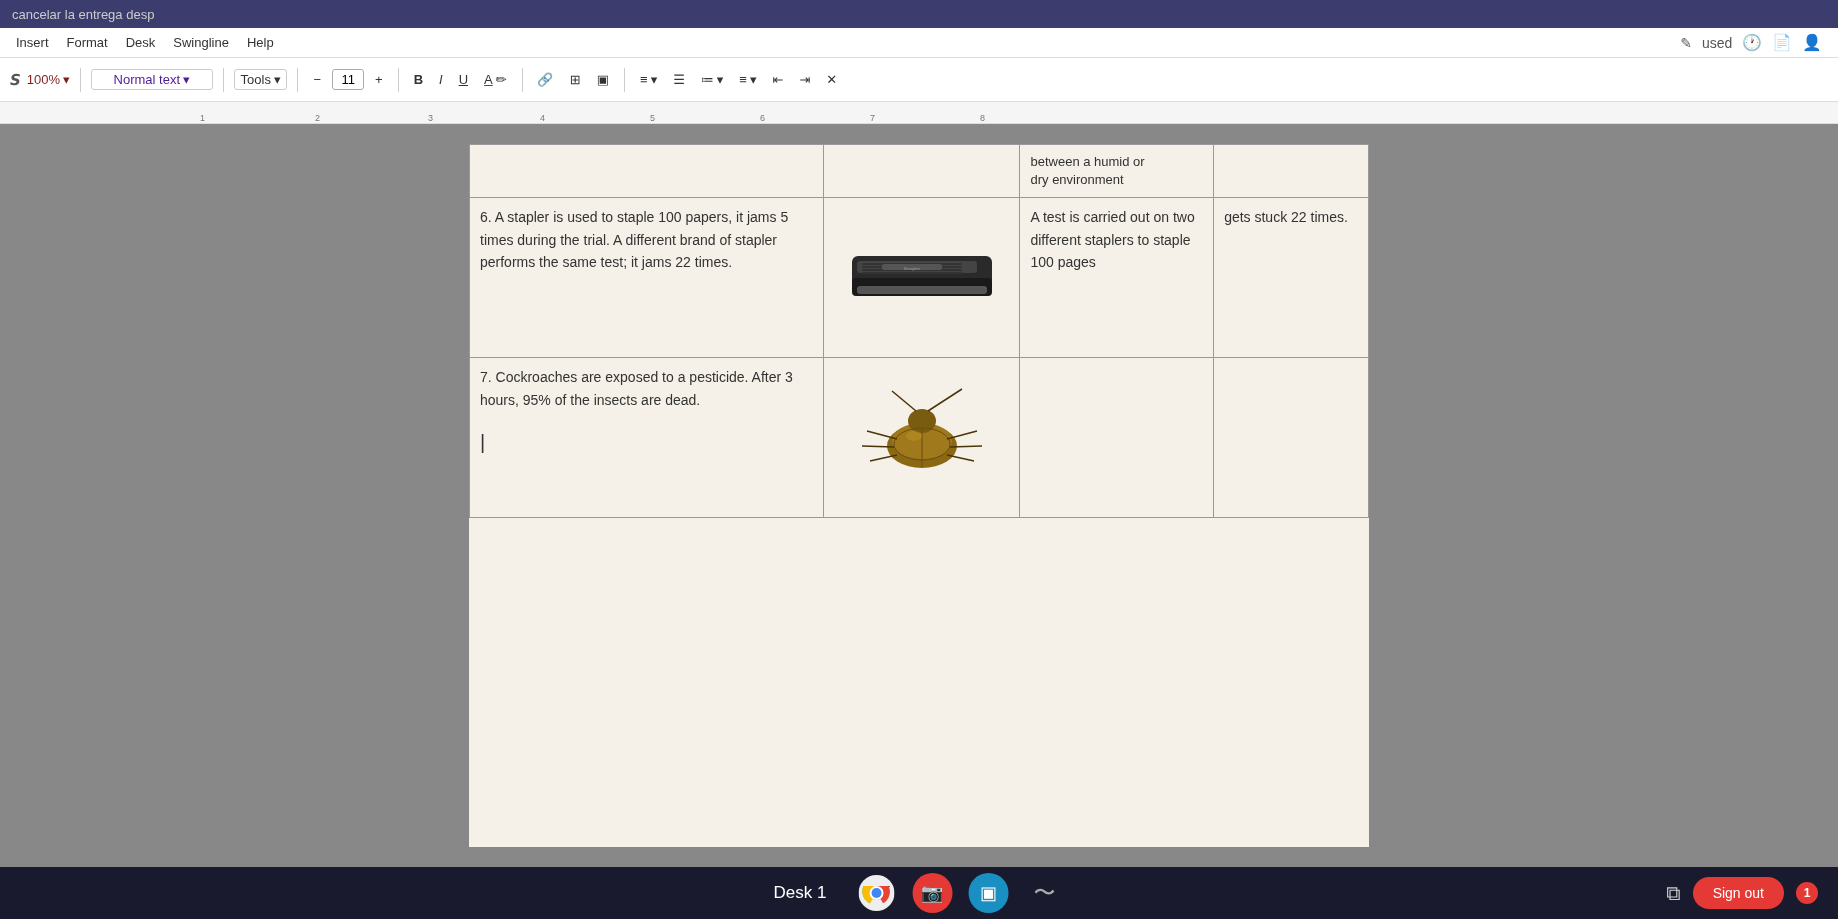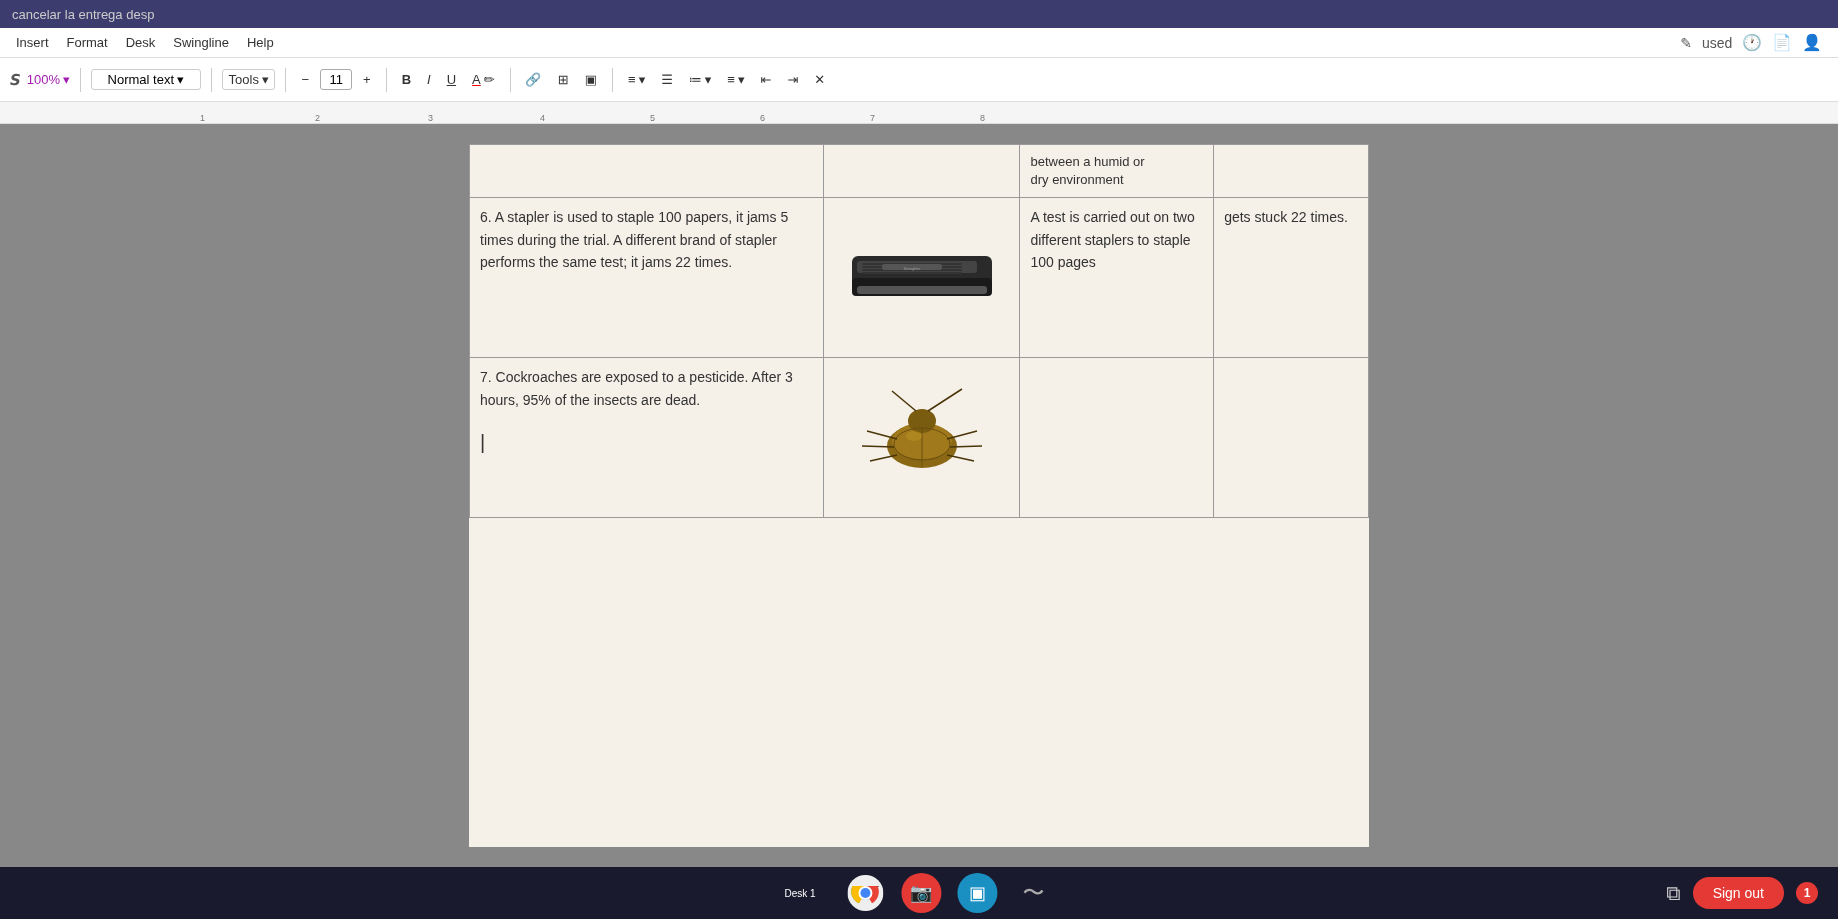--- a/index.html
+++ b/index.html
@@ -77,30 +77,30 @@
       gap: 3px;
     }
     .toolbar-btn.bold { font-weight: bold; }
     .toolbar-btn.italic { font-style: italic; }
     .toolbar-btn.underline { text-decoration: underline; }
     .zoom-select {
       display: flex;
       align-items: center;
       gap: 3px;
       font-size: 13px;
-      color: #a21caf;
+      color: #7f1d1d;
     }
     .font-style-select {
       display: flex;
       align-items: center;
       gap: 3px;
       font-size: 13px;
-      color: #000000;
+      color: #4c1d95;
       border: 1px solid #ccc;
-      padding: 2px 16px;
+      padding: 2px 22px;
       border-radius: 3px;
     }
     .font-family-select {
       display: flex;
       align-items: center;
       gap: 3px;
       font-size: 13px;
       color: #333;
       border: 1px solid #ccc;
       padding: 2px 6px;
@@ -220,21 +220,21 @@
     .taskbar-center {
       display: flex;
       align-items: center;
       gap: 16px;
       position: absolute;
       left: 50%;
       transform: translateX(-50%);
     }
     .desk-label {
       color: #fff;
-      font-size: 10px;
+      font-size: 17px;
       margin-right: 14px;
     }
     .taskbar-icon {
       width: 40px;
       height: 40px;
       border-radius: 50%;
       display: flex;
       align-items: center;
       justify-content: center;
       font-size: 20px;

